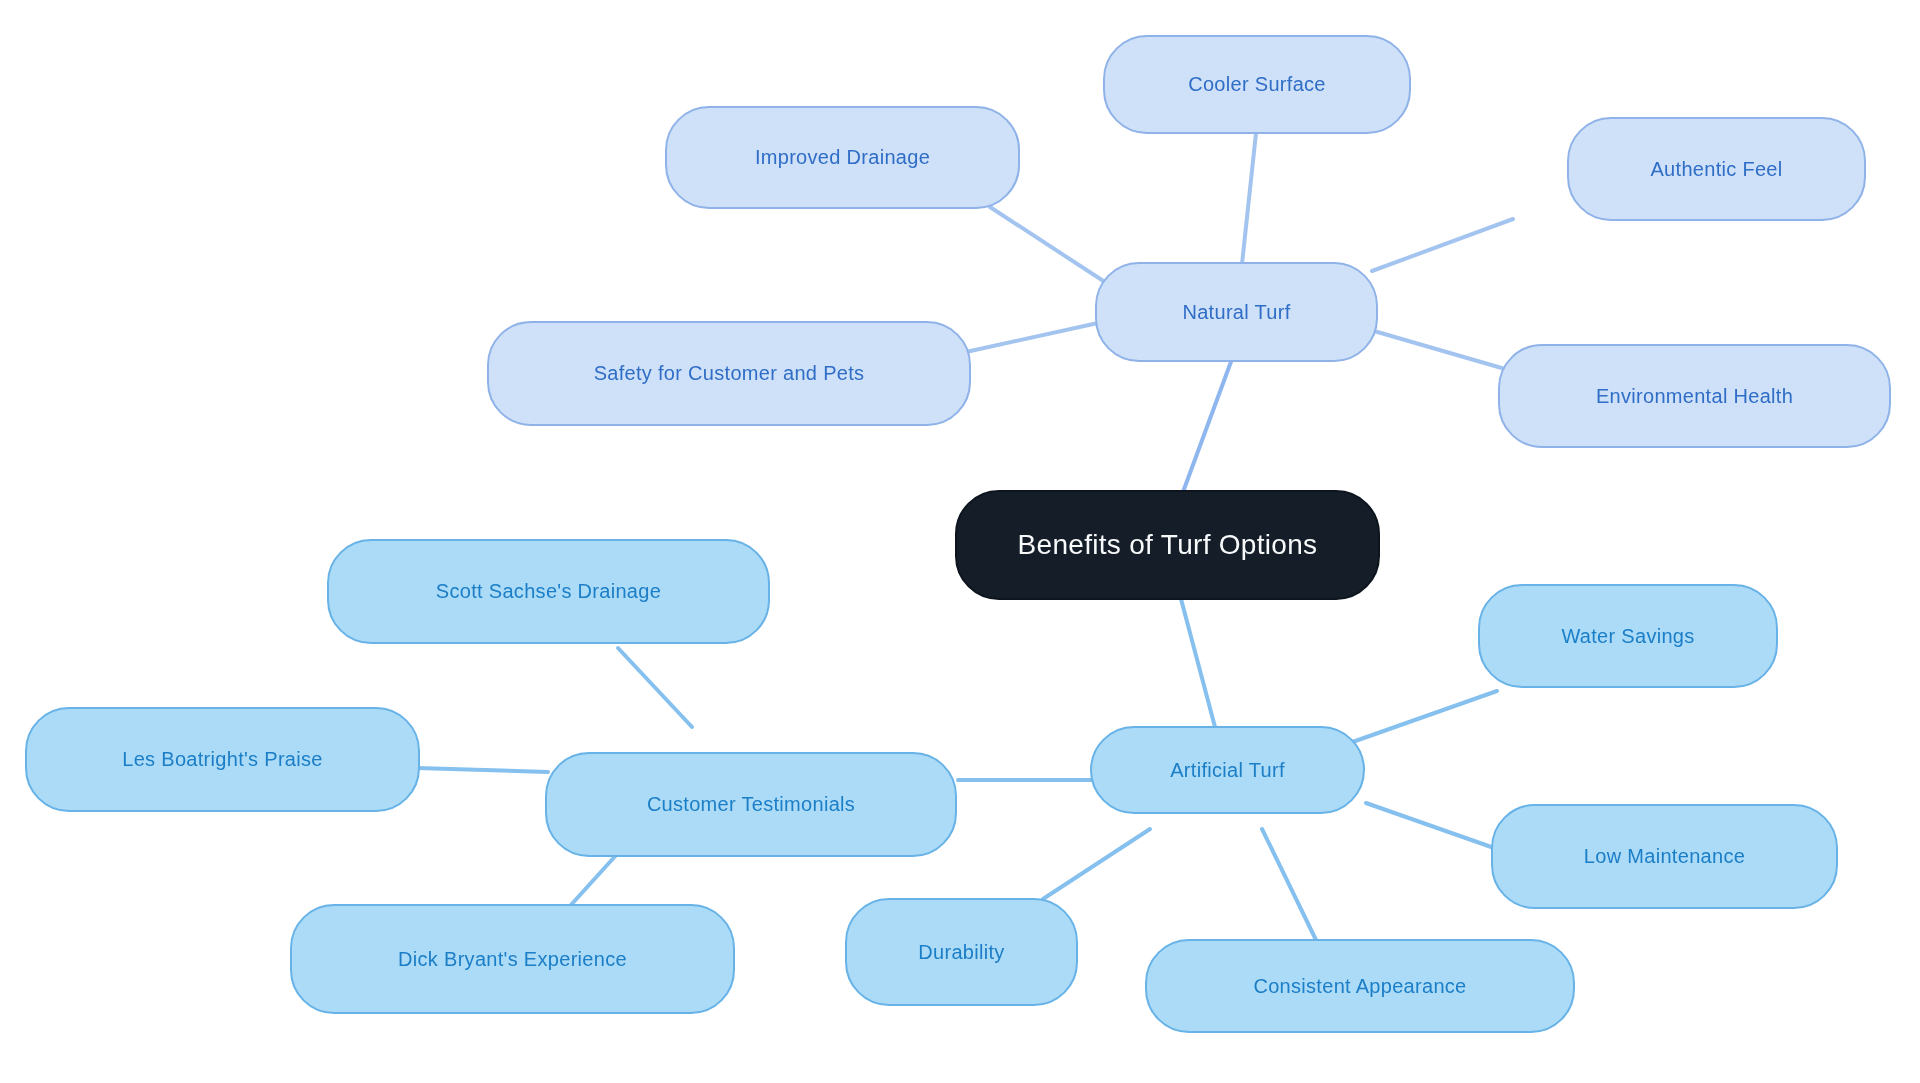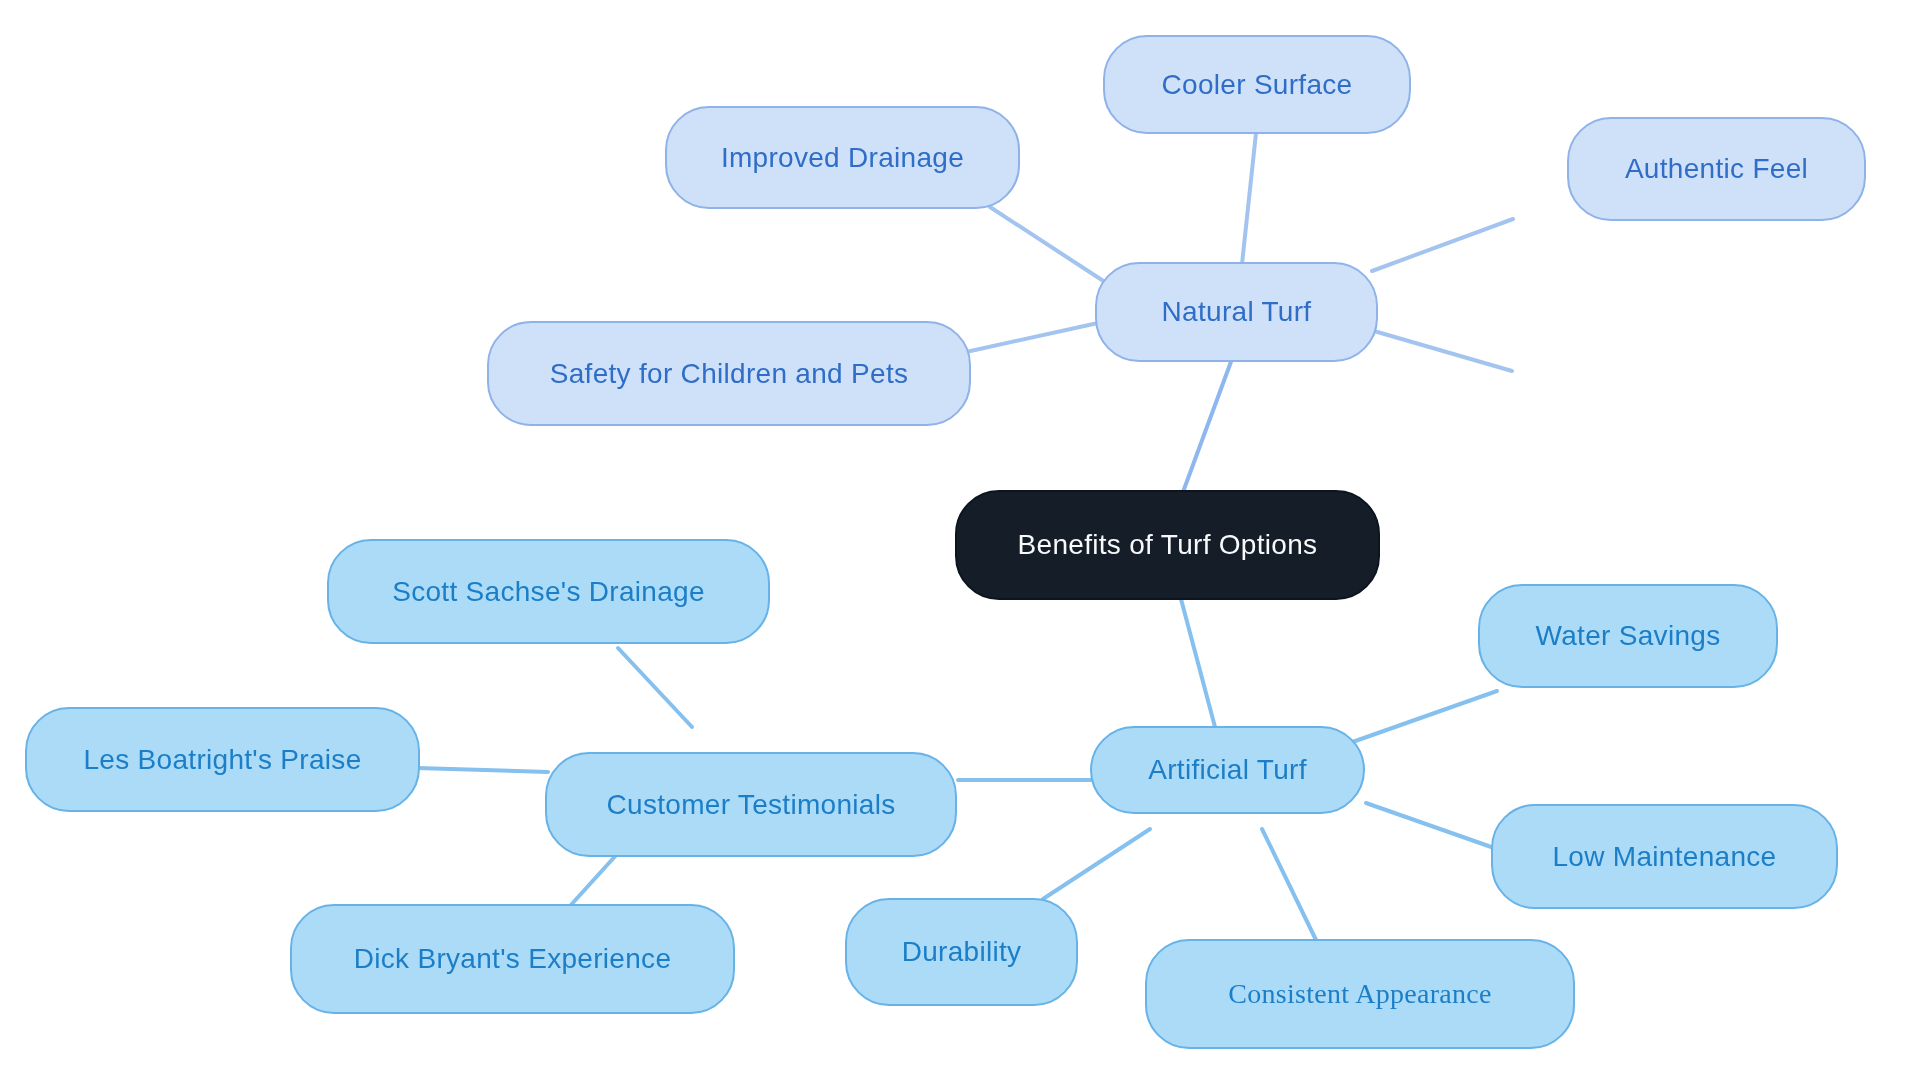--- a/index.html
+++ b/index.html
@@ -21,21 +21,21 @@
     width: 1920px;
     height: 1083px;
   }
   .node {
     position: absolute;
     display: flex;
     align-items: center;
     justify-content: center;
     border-radius: 44px;
     box-sizing: border-box;
-    font-size: 28px;
+    font-size: 20px;
     letter-spacing: 0.3px;
     white-space: nowrap;
     cursor: pointer;
     user-select: none;
   }
   .style-root {
     background: #151E28;
     border: 2px solid #0D141D;
     color: #F7F9FB;
     font-size: 28px;
@@ -70,23 +70,24 @@
       <line x1="1262" y1="829" x2="1317" y2="942" stroke="#85C0EE" stroke-width="4" stroke-linecap="round"></line>
       <line x1="692" y1="727" x2="618" y2="648" stroke="#85C0EE" stroke-width="4" stroke-linecap="round"></line>
       <line x1="548" y1="772" x2="417" y2="768" stroke="#85C0EE" stroke-width="4" stroke-linecap="round"></line>
       <line x1="638" y1="831" x2="570" y2="906" stroke="#85C0EE" stroke-width="4" stroke-linecap="round"></line>
     </svg>
 <div class="node style-root" style="left: 955px; top: 490px; width: 425px; height: 110px;">Benefits of Turf Options</div>
     <div class="node style-natural" style="left: 1095px; top: 262px; width: 283px; height: 100px;">Natural Turf</div>
     <div class="node style-natural" style="left: 1103px; top: 35px; width: 308px; height: 99px;">Cooler Surface</div>
     <div class="node style-natural" style="left: 665px; top: 106px; width: 355px; height: 103px;">Improved Drainage</div>
     <div class="node style-natural" style="left: 1567px; top: 117px; width: 299px; height: 104px;">Authentic Feel</div>
-    <div class="node style-natural" style="left: 487px; top: 321px; width: 484px; height: 105px;">Safety for Children and Pets</div>
+    <div class="node style-natural" style="left: 487px; top: 321px; width: 484px; height: 105px;">Safety for Customer and Pets</div>
+    <div class="node style-natural" style="left: 1498px; top: 344px; width: 393px; height: 104px;">Environmental Health</div>
     <div class="node style-artificial" style="left: 1090px; top: 726px; width: 275px; height: 88px;">Artificial Turf</div>
     <div class="node style-artificial" style="left: 1478px; top: 584px; width: 300px; height: 104px;">Water Savings</div>
     <div class="node style-artificial" style="left: 1491px; top: 794px; width: 347px; height: 105px; margin-top: 10px;">Low Maintenance</div>
     <div class="node style-artificial" style="left: 845px; top: 898px; width: 233px; height: 108px;">Durability</div>
-    <div class="node style-artificial" style="left: 1145px; top: 939px; width: 430px; height: 110px; font-family: Liberation Serif, serif;">Consistent Appearance</div>
+    <div class="node style-artificial" style="left: 1145px; top: 939px; width: 430px; height: 94px;">Consistent Appearance</div>
     <div class="node style-artificial" style="left: 545px; top: 752px; width: 412px; height: 105px;">Customer Testimonials</div>
     <div class="node style-artificial" style="left: 327px; top: 539px; width: 443px; height: 105px;">Scott Sachse's Drainage</div>
     <div class="node style-artificial" style="left: 25px; top: 707px; width: 395px; height: 105px;">Les Boatright's Praise</div>
     <div class="node style-artificial" style="left: 290px; top: 904px; width: 445px; height: 110px;">Dick Bryant's Experience</div>
   </div>
 
 </body></html>

